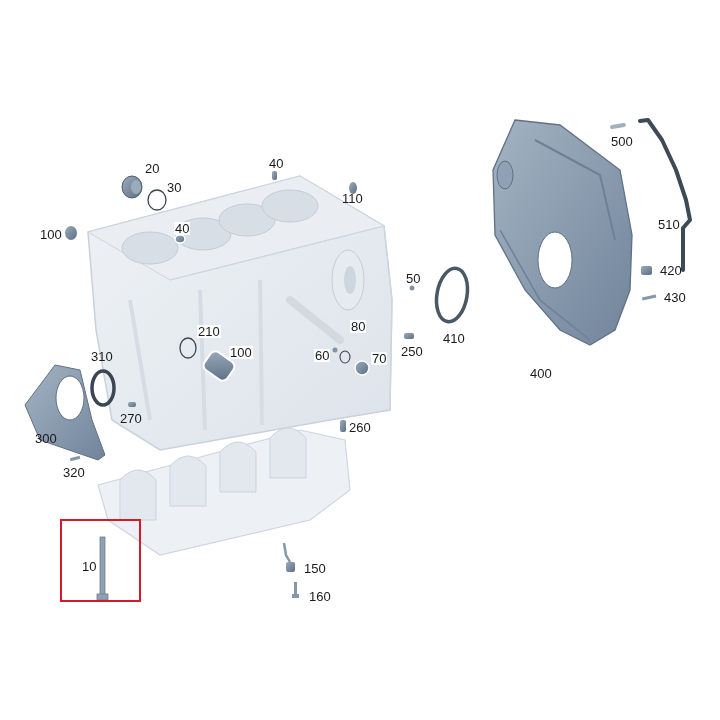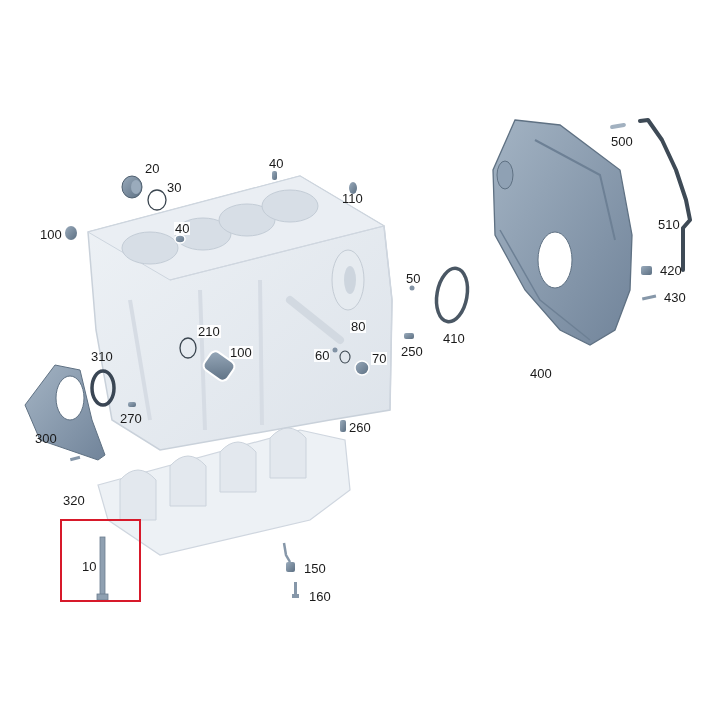--- a/index.html
+++ b/index.html
@@ -152,20 +152,20 @@
   <span class="callout" style="left:342px; top:180px;margin-top:12px;">110</span>
   <span class="callout" style="left:304px; top:562px;">150</span>
   <span class="callout" style="left:303px; top:590px;margin-left:6px;">160</span>
   <span class="callout boxed" style="left:229px; top:346px;">100</span>
   <span class="callout boxed" style="left:197px; top:325px;">210</span>
   <span class="callout" style="left:401px; top:345px;">250</span>
   <span class="callout" style="left:349px; top:421px;">260</span>
   <span class="callout" style="left:120px; top:412px;">270</span>
   <span class="callout" style="left:35px; top:432px;">300</span>
   <span class="callout" style="left:91px; top:350px;">310</span>
-  <span class="callout" style="left:63px; top:466px;margin-top:28px;">320</span>
+  <span class="callout" style="left:63px; top:466px;">320</span>
   <span class="callout" style="left:530px; top:367px;">400</span>
   <span class="callout" style="left:443px; top:332px;">410</span>
   <span class="callout" style="left:660px; top:264px;">420</span>
   <span class="callout" style="left:664px; top:291px;">430</span>
   <span class="callout" style="left:611px; top:135px;">500</span>
   <span class="callout" style="left:658px; top:218px;">510</span>
 </div>
 
 </body></html>

